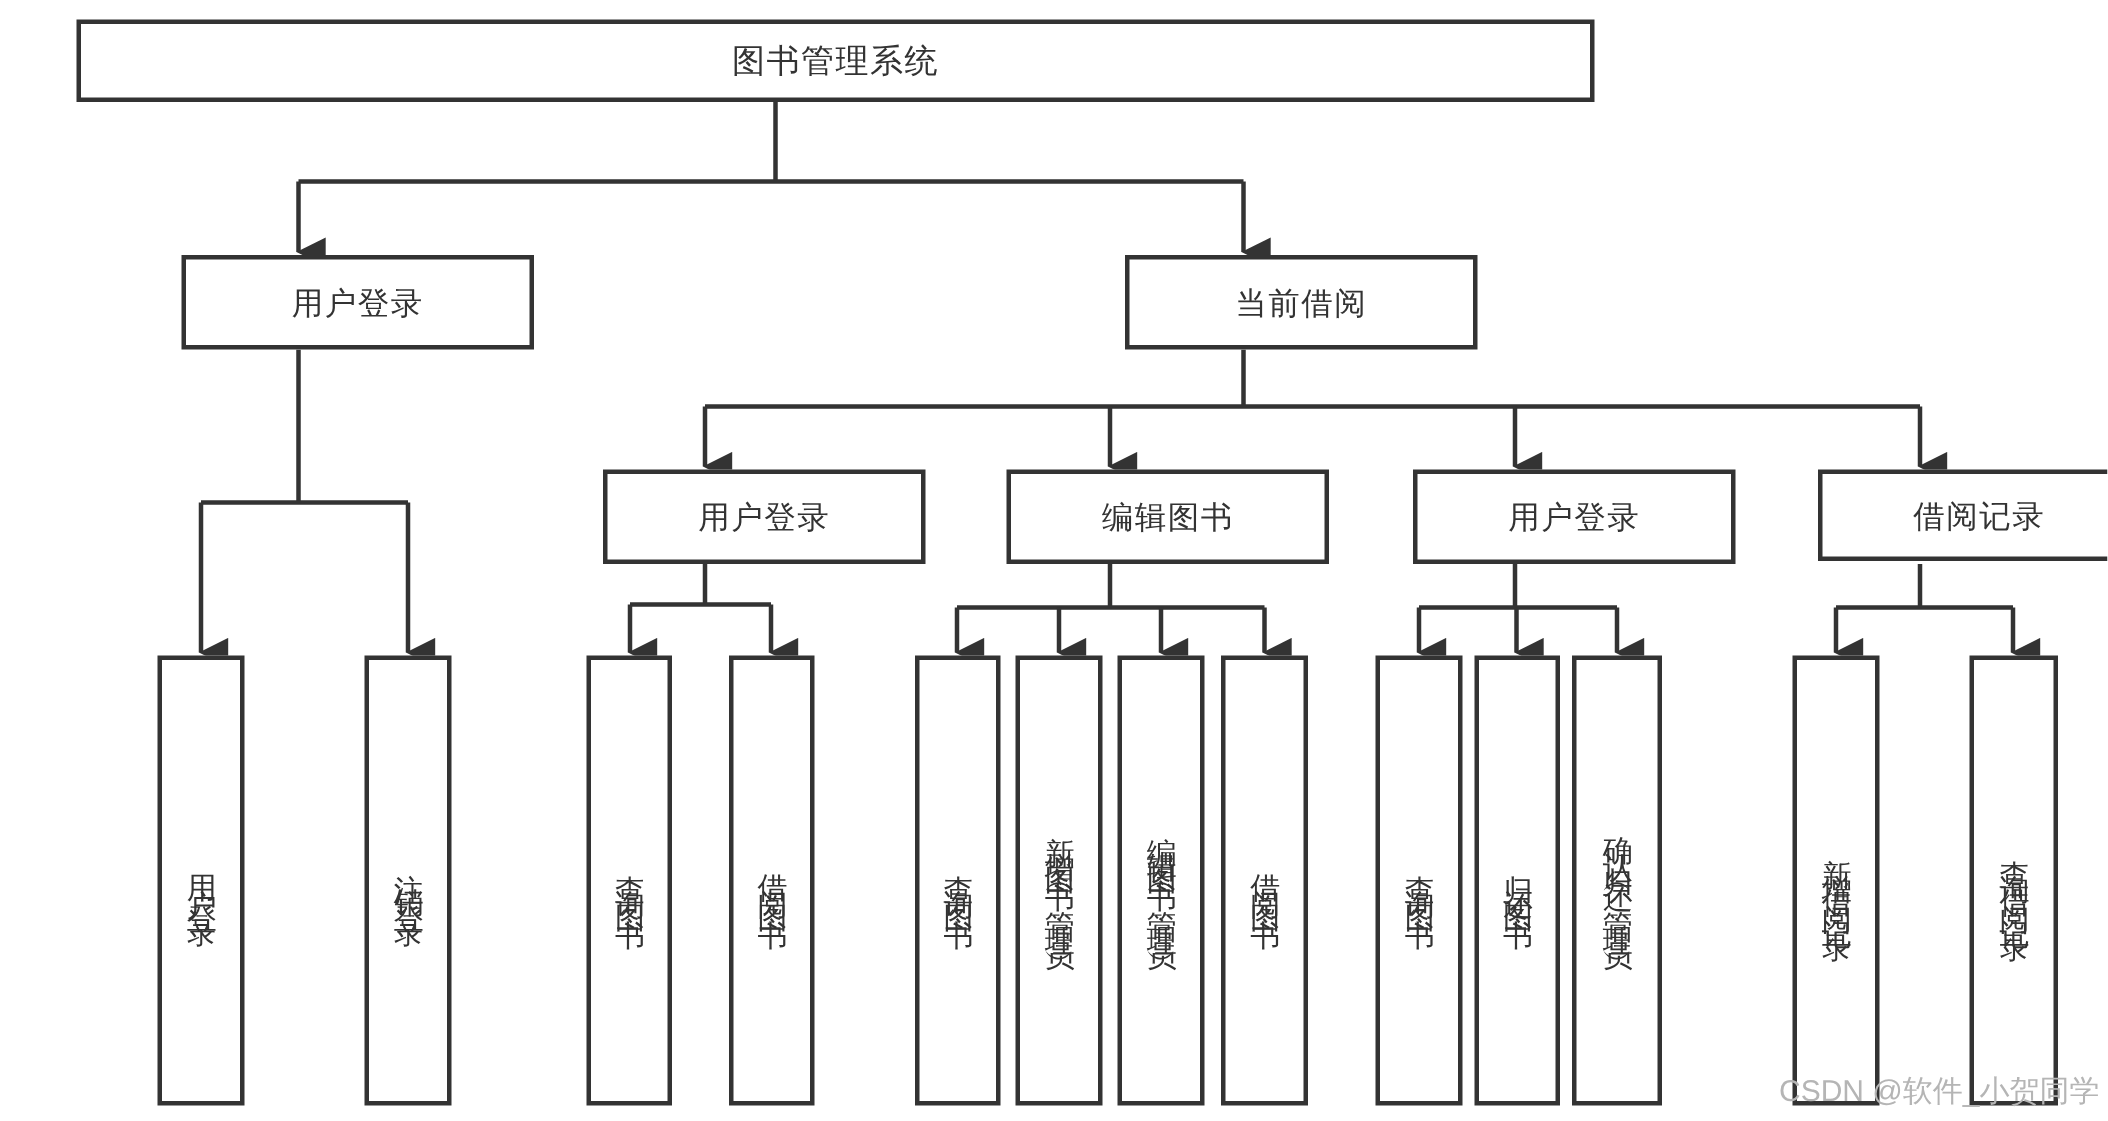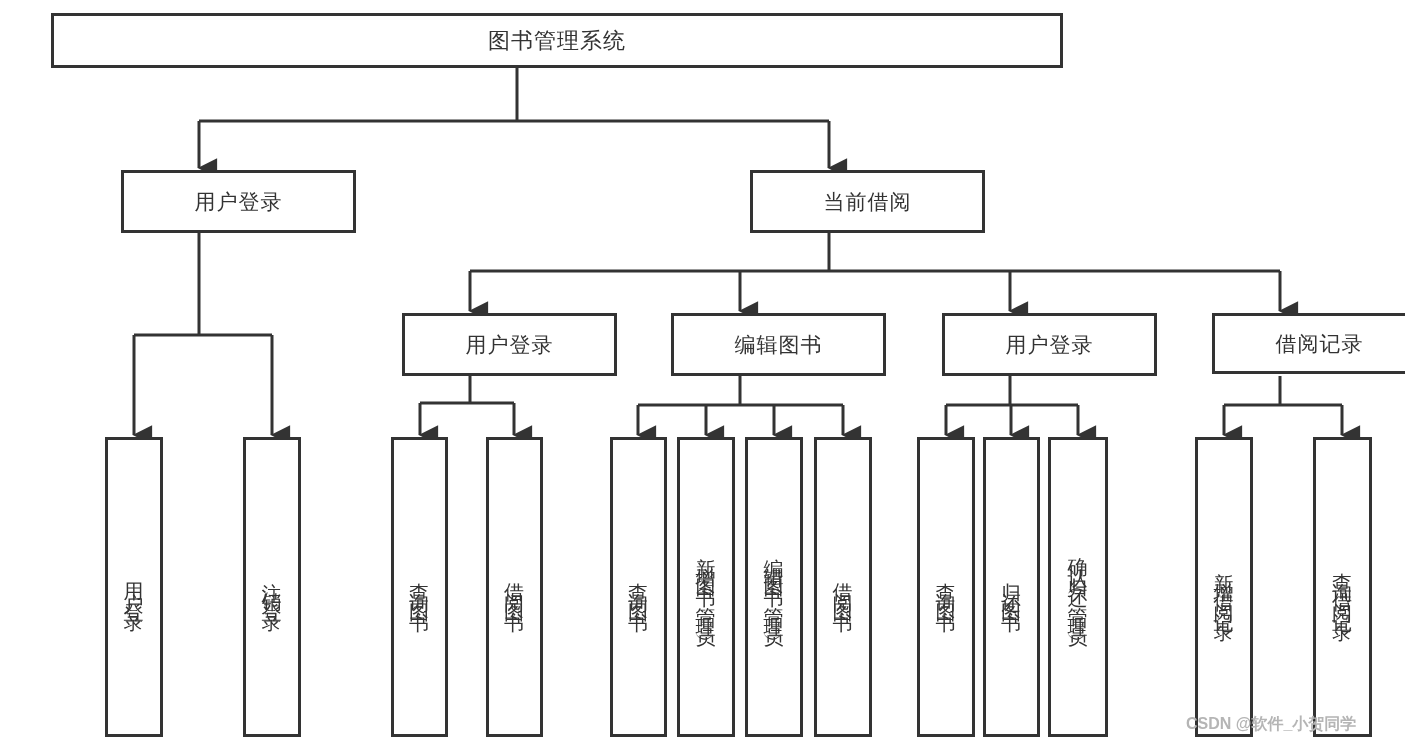--- a/index.html
+++ b/index.html
@@ -44,24 +44,23 @@
     text-orientation: mixed;
     font-size: 20px;
     letter-spacing: 10px;
     line-height: 1;
   }
   .watermark {
     position: absolute;
     left: 1186px;
     top: 714px;
     z-index: 5;
-    font-size: 16px;
+    font-size: 20px;
     color: #b5b5b5;
     white-space: nowrap;
-    font-weight: bold;
   }
 </style>
 </head>
 <body>
 
 <div class="canvas">
 
   <svg class="connectors" width="1405" height="747" viewBox="0 0 1405 747">
     <defs>
       <marker id="arrowhead" viewBox="0 0 10 10" refX="5" refY="9.3" markerWidth="6.5" markerHeight="8.5" orient="auto-start-reverse" markerUnits="strokeWidth">

